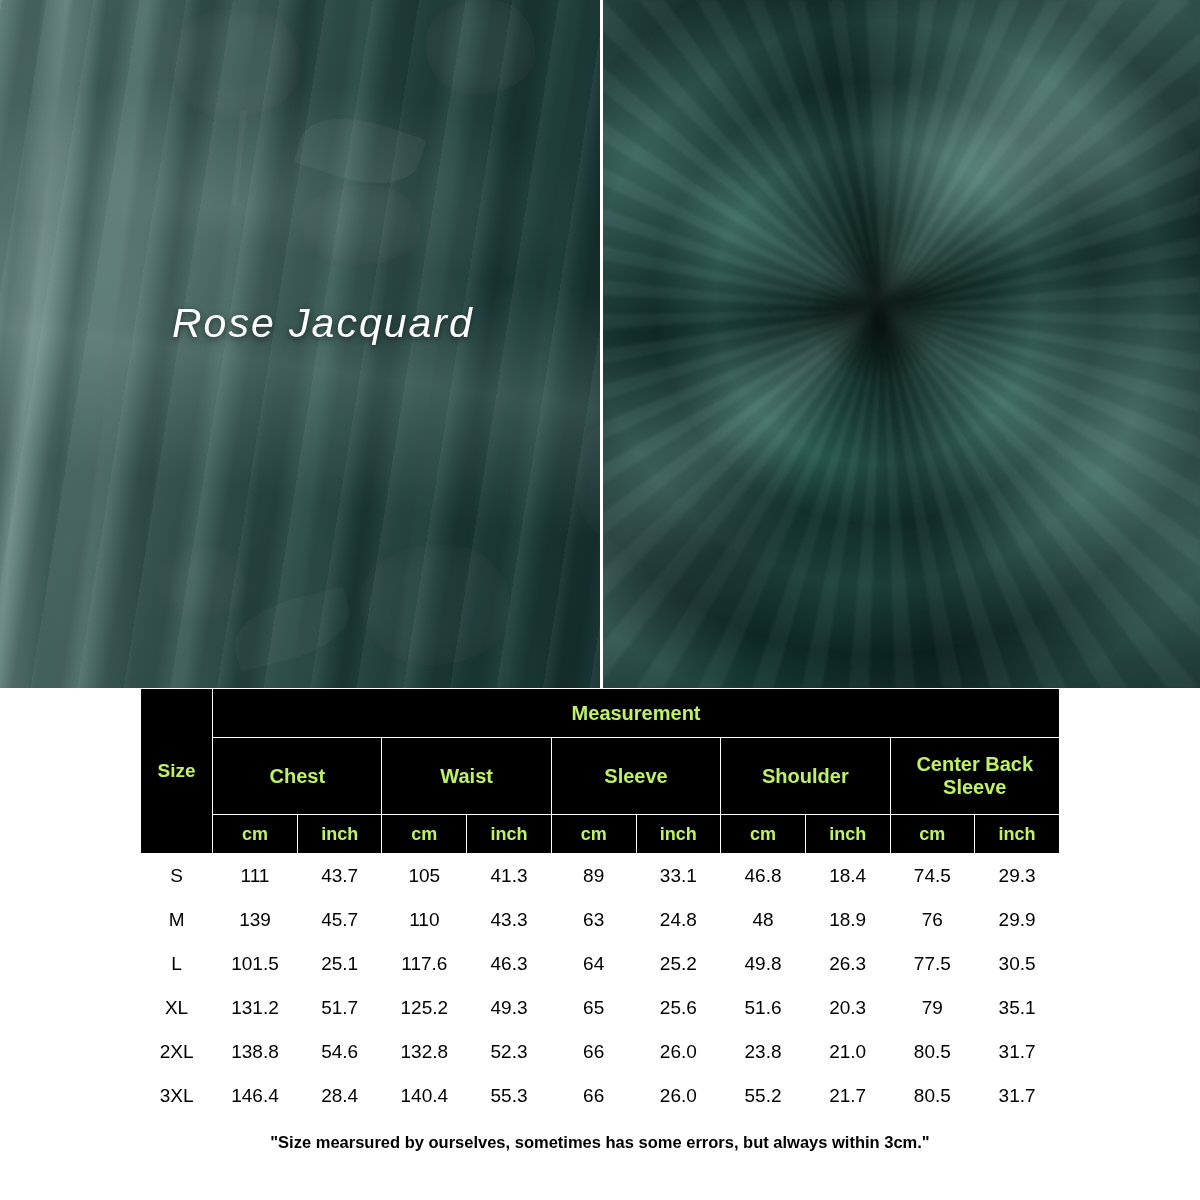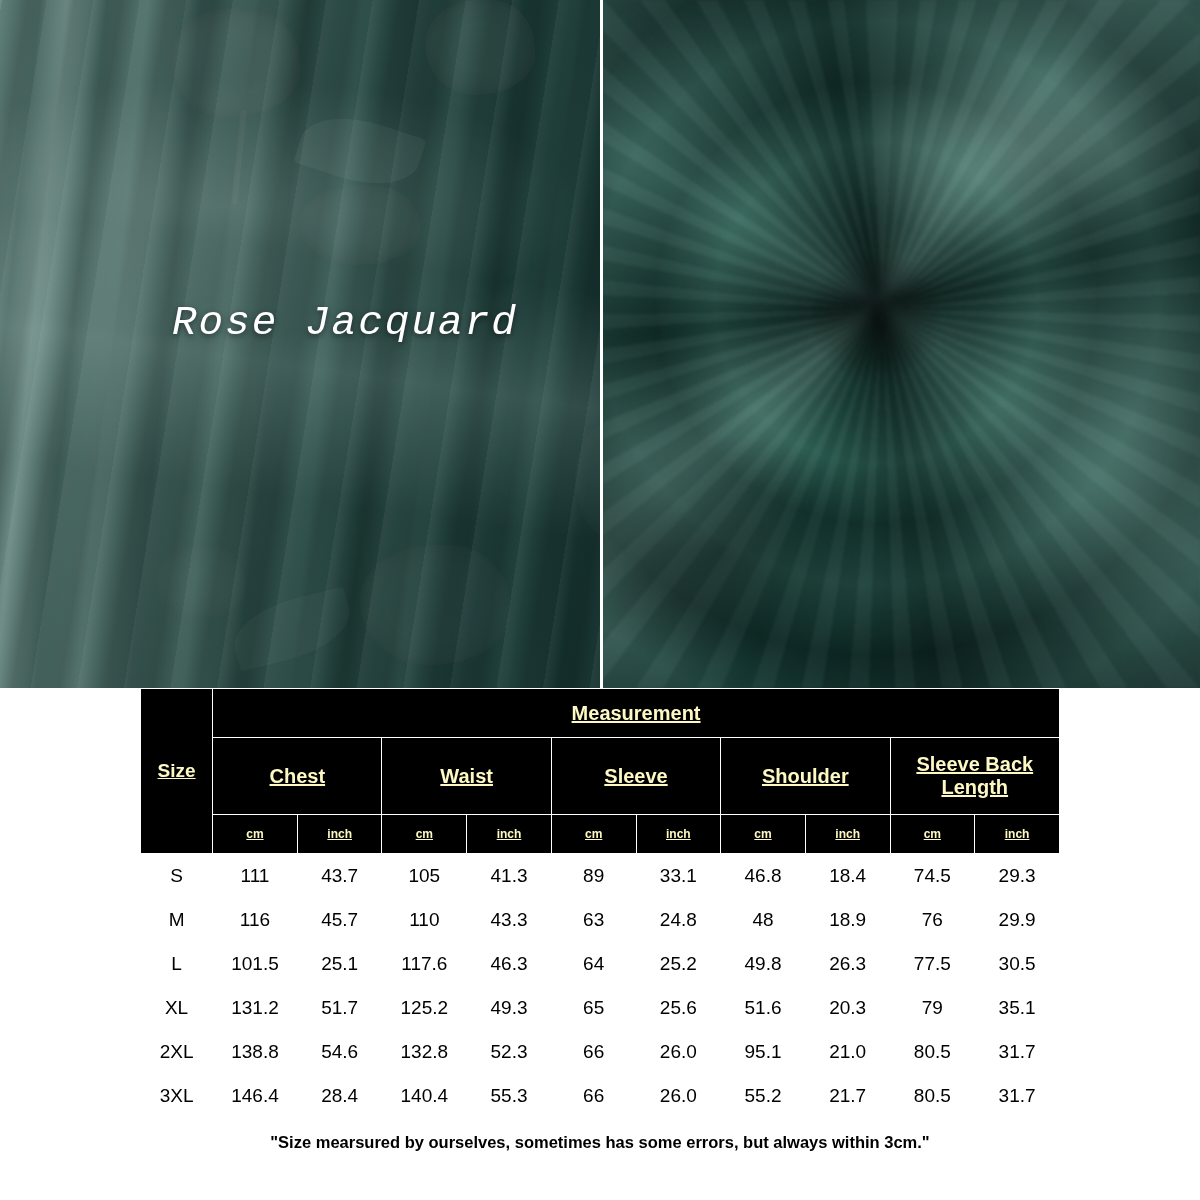--- a/index.html
+++ b/index.html
@@ -144,21 +144,21 @@
     width: 3px;
     height: 688px;
     background: #ffffff;
     z-index: 5;
   }
 
   .fabric-caption {
     position: absolute;
     z-index: 6;
     color: #ffffff;
-    font-family: Liberation Mono, monospace;
+    font-family: Liberation Sans, sans-serif;
     font-size: 41px;
     font-style: italic;
     font-weight: 400;
     letter-spacing: 2px;
     text-shadow: 0 2px 6px rgba(0,0,0,0.55);
     white-space: nowrap;
   }
   .caption-left { left: 172px; top: 300px; }
 
   
@@ -175,28 +175,27 @@
     font-family: "Liberation Sans", sans-serif;
   }
   table.size-table th,
   table.size-table td {
     border: 1px solid #ffffff;
     text-align: center;
     vertical-align: middle;
   }
   .hdr {
     background: #000000;
-    color: #fef9c3;
+    color: #bef264;
     font-weight: bold;
-    text-decoration: underline;
   }
   .hdr-measurement { font-size: 20px; height: 46px; }
   .hdr-group { font-size: 20px; height: 74px; }
   .hdr-size { font-size: 19px; margin-top: 32px; }
-  .hdr-unit { font-size: 12px; height: 36px; }
+  .hdr-unit { font-size: 18px; height: 36px; }
   .data-row td {
     background: #ffffff;
     color: #000000;
     font-size: 19px;
     height: 41px;
     border-color: #000000;
     border-width: 1px;
   }
   .data-row td.size-cell { font-size: 19px; }
   .note-row td {
@@ -264,21 +263,21 @@
       <thead>
         <tr>
           <th class="hdr hdr-size" rowspan="3">Size</th>
           <th class="hdr hdr-measurement" colspan="10">Measurement</th>
         </tr>
         <tr>
           <th class="hdr hdr-group" colspan="2">Chest</th>
           <th class="hdr hdr-group" colspan="2">Waist</th>
           <th class="hdr hdr-group" colspan="2">Sleeve</th>
           <th class="hdr hdr-group" colspan="2">Shoulder</th>
-          <th class="hdr hdr-group" colspan="2">Sleeve Back Length</th>
+          <th class="hdr hdr-group" colspan="2">Center Back Sleeve</th>
         </tr>
         <tr>
           <th class="hdr hdr-unit">cm</th>
           <th class="hdr hdr-unit">inch</th>
           <th class="hdr hdr-unit">cm</th>
           <th class="hdr hdr-unit">inch</th>
           <th class="hdr hdr-unit">cm</th>
           <th class="hdr hdr-unit">inch</th>
           <th class="hdr hdr-unit">cm</th>
           <th class="hdr hdr-unit">inch</th>
@@ -295,21 +294,21 @@
           <td>41.3</td>
           <td>89</td>
           <td>33.1</td>
           <td>46.8</td>
           <td>18.4</td>
           <td>74.5</td>
           <td>29.3</td>
         </tr>
         <tr class="data-row">
           <td class="size-cell">M</td>
-          <td>116</td>
+          <td>139</td>
           <td>45.7</td>
           <td>110</td>
           <td>43.3</td>
           <td>63</td>
           <td>24.8</td>
           <td>48</td>
           <td>18.9</td>
           <td>76</td>
           <td>29.9</td>
         </tr>
@@ -340,21 +339,21 @@
           <td>35.1</td>
         </tr>
         <tr class="data-row">
           <td class="size-cell">2XL</td>
           <td>138.8</td>
           <td>54.6</td>
           <td>132.8</td>
           <td>52.3</td>
           <td>66</td>
           <td>26.0</td>
-          <td>95.1</td>
+          <td>23.8</td>
           <td>21.0</td>
           <td>80.5</td>
           <td>31.7</td>
         </tr>
         <tr class="data-row">
           <td class="size-cell">3XL</td>
           <td>146.4</td>
           <td>28.4</td>
           <td>140.4</td>
           <td>55.3</td>

